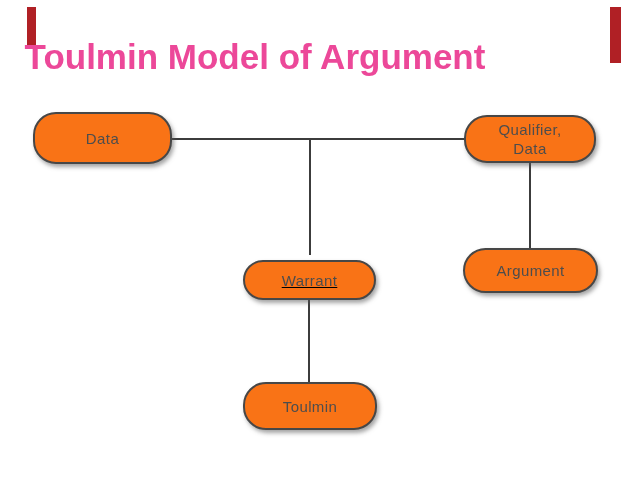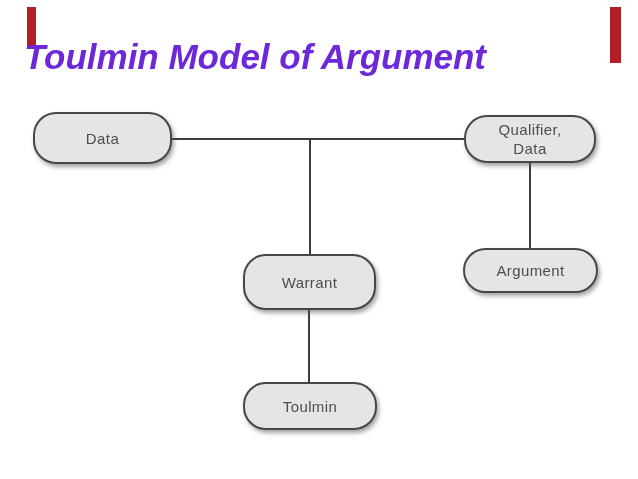--- a/index.html
+++ b/index.html
@@ -35,53 +35,52 @@
     position: absolute;
     left: 0;
     top: 36px;
     width: 510px;
     margin: 0;
     text-align: center;
     font-size: 35px;
     line-height: 42px;
     font-weight: 700;
     letter-spacing: 0px;
-    color: #6d28d9;
-    font-style: italic;
+    color: #ec4899;
   }
   .diagram {
     position: absolute;
     left: 0;
     top: 0;
     width: 638px;
     height: 479px;
   }
   .node {
     position: absolute;
-    background: #e5e5e5;
+    background: #f97316;
     border: 2px solid #474747;
     border-radius: 23px;
     box-shadow: 2px 3px 4px rgba(90, 90, 90, 0.55);
     display: flex;
     align-items: center;
     justify-content: center;
     box-sizing: border-box;
     z-index: 2;
   }
   .node-label {
     font-size: 15px;
     line-height: 19px;
     color: #4d4d4d;
     letter-spacing: 0.4px;
     text-align: center;
     white-space: pre-line;
   }
   .node-data      { left: 33px;  top: 112px; width: 139px; height: 52px; }
   .node-qualifier { left: 464px; top: 115px; width: 132px; height: 48px; }
-  .node-warrant   { left: 243px; top: 254px; width: 133px; height: 56px; }
+  .node-warrant   { left: 243px; top: 260px; width: 133px; height: 40px; text-decoration: underline; }
   .node-rebuttal  { left: 463px; top: 248px; width: 135px; height: 45px; }
   .node-backing   { left: 243px; top: 382px; width: 134px; height: 48px; }
   .connector {
     position: absolute;
     background: #3c3c3c;
     z-index: 1;
   }
   .conn-data-qualifier { left: 170px; top: 138px; width: 296px; height: 2px; }
   .conn-trunk-warrant  { left: 309px; top: 138px; width: 2px;  height: 117px; }
   .conn-warrant-backing{ left: 308px; top: 299px; width: 2px;  height: 85px; }

